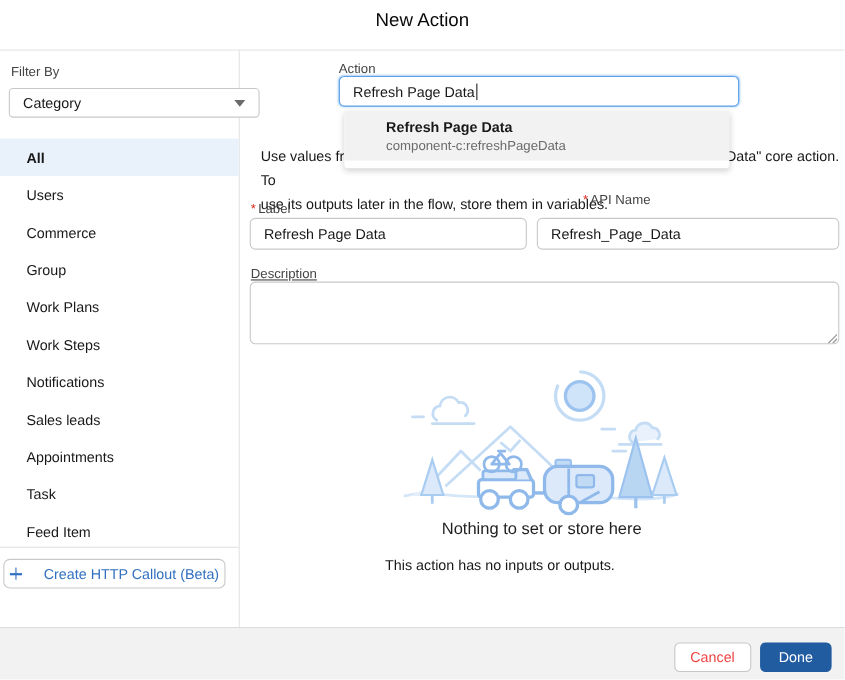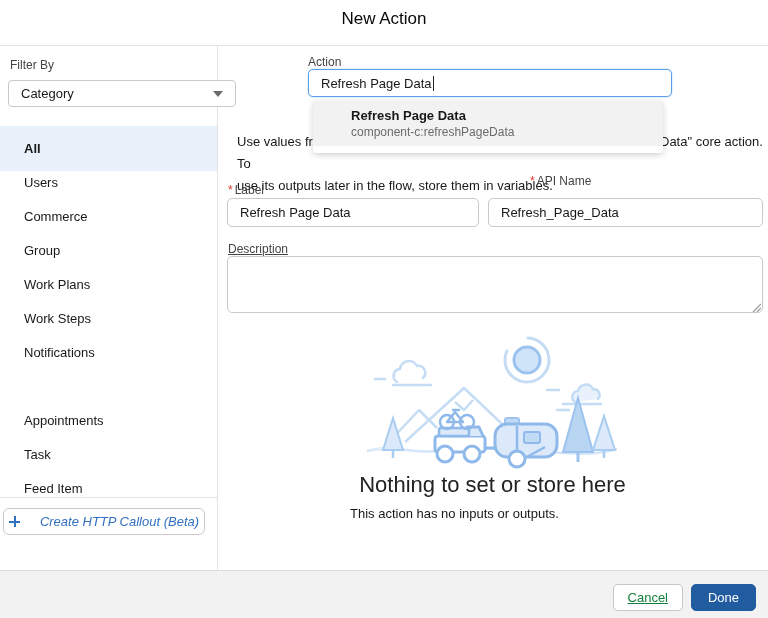--- a/index.html
+++ b/index.html
@@ -11,26 +11,26 @@
   .dlg-title{top:9px;left:0;width:768px;text-align:center;font-size:17px;color:#080707;}
   .header-divider{top:45px;left:0;width:768px;height:1px;background:#e3e3e3;}
   .sidebar-vdivider{left:217px;top:46px;width:1px;height:524px;background:#e3e3e3;}
 
   
   .filter-by{left:10px;top:58px;font-size:12px;color:#444;}
   .category-select{left:8px;top:80px;width:228px;height:27px;border:1px solid #c9c9c9;border-radius:4px;
       background:#fff;display:flex;align-items:center;box-sizing:border-box;padding:11px 12px;cursor:pointer;}
   .category-select .val{font-size:13px;color:#181818;flex:1;}
   .tri-down{width:0;height:0;border-left:5px solid transparent;border-right:5px solid transparent;border-top:6px solid #6b6b6b;}
-  .side-row{left:0;width:217px;height:45px;display:flex;align-items:center;box-sizing:border-box;padding-left:24px;
+  .side-row{left:0;width:217px;height:34px;display:flex;align-items:center;box-sizing:border-box;padding-left:24px;
       font-size:13px;color:#181818;cursor:pointer;}
   .side-row.selected{background:#e9f1fb;font-weight:700;}
   .side-divider{left:0;top:497px;width:217px;height:1px;background:#e3e3e3;}
   .callout-btn{left:3px;top:508px;width:202px;height:27px;border:1px solid #c9c9c9;border-radius:6px;background:#fff;
-      display:flex;align-items:center;justify-content:center;gap:20px;cursor:pointer;box-sizing:border-box;font-style:italic;}
+      display:flex;align-items:center;justify-content:center;gap:20px;cursor:pointer;box-sizing:border-box;}
   .callout-btn .lbl{font-size:13px;color:#3170c0;}
   .plus-icon{position:relative;width:11px;height:11px;}
   .plus-icon::before,.plus-icon::after{content:"";position:absolute;background:#3170c0;}
   .plus-icon::before{left:5px;top:0;width:1.6px;height:11px;}
   .plus-icon::after{left:0;top:5px;width:11px;height:1.6px;}
 
   
   .action-label{left:308px;top:55px;font-size:12px;color:#444;}
   .action-input{left:308px;top:69px;width:364px;height:28px;border:1px solid #5aa0e8;border-radius:5px;background:#fff;
       box-sizing:border-box;display:flex;align-items:center;padding:0 12px;box-shadow:0 0 2px rgba(90,160,232,.5);}
@@ -54,28 +54,28 @@
   .api-input{left:488px;top:198px;width:275px;}
   .text-input{height:29px;border:1px solid #c9c9c9;border-radius:5px;background:#fff;box-sizing:border-box;
       font-size:13px;color:#181818;padding:0 12px;font-family:"Liberation Sans","DejaVu Sans",sans-serif;outline:none;}
   .desc-label{left:228px;top:242px;text-decoration:underline;}
   .desc-area{left:227px;top:256px;width:536px;height:57px;border:1px solid #c9c9c9;border-radius:5px;background:#fff;
       box-sizing:border-box;resize:none;outline:none;font-family:"Liberation Sans","DejaVu Sans",sans-serif;font-size:13px;padding:6px 10px;}
   .resize-handle{left:752px;top:303px;width:9px;height:9px;pointer-events:none;}
 
   
   .illustration{left:367px;top:330px;}
-  .empty-title{left:217px;top:472px;width:551px;text-align:center;font-size:22px;color:#222;}
+  .empty-title{left:217px;top:472px;width:551px;text-align:center;font-size:15px;color:#222;}
   .empty-sub{left:217px;top:506px;width:475px;text-align:center;font-size:13px;color:#181818;}
 
   
   .footer{left:0;top:570px;width:768px;height:48px;background:#f2f2f2;border-top:1px solid #ddd;box-sizing:border-box;}
   .btn{position:absolute;top:584px;height:27px;border-radius:5px;font-size:13px;display:flex;align-items:center;
       box-sizing:border-box;cursor:pointer;font-family:"Liberation Sans","DejaVu Sans",sans-serif;}
-  .btn-cancel{right:85px;padding:8px 14px;background:#fff;border:1px solid #c9c7c5;color:#15803d;text-decoration:underline;}
+  .btn-cancel{right:85px;padding:8px 14px;background:#fff;border:1px solid #c9c7c5;color:#ef4444;}
   .btn-done{right:12px;padding:0 16px;background:#215ba0;border:1px solid #215ba0;color:#fff;text-align:center;}
 </style>
 </head>
 <body>
 
 <div id="app">
 
   <div class="abs dlg-title">New Action</div>
   <div class="abs header-divider"></div>
   <div class="abs sidebar-vdivider"></div>
@@ -99,20 +99,23 @@
       <span>Group</span>
     </div>
   <div class="abs side-row" style="top:262px">
       <span>Work Plans</span>
     </div>
   <div class="abs side-row" style="top:296px">
       <span>Work Steps</span>
     </div>
   <div class="abs side-row" style="top:330px">
       <span>Notifications</span>
+    </div>
+  <div class="abs side-row" style="top:364px">
+      <span>Sales leads</span>
     </div>
   <div class="abs side-row" style="top:398px">
       <span>Appointments</span>
     </div>
   <div class="abs side-row" style="top:432px">
       <span>Task</span>
     </div>
   <div class="abs side-row" style="top:466px">
       <span>Feed Item</span>
     </div>

